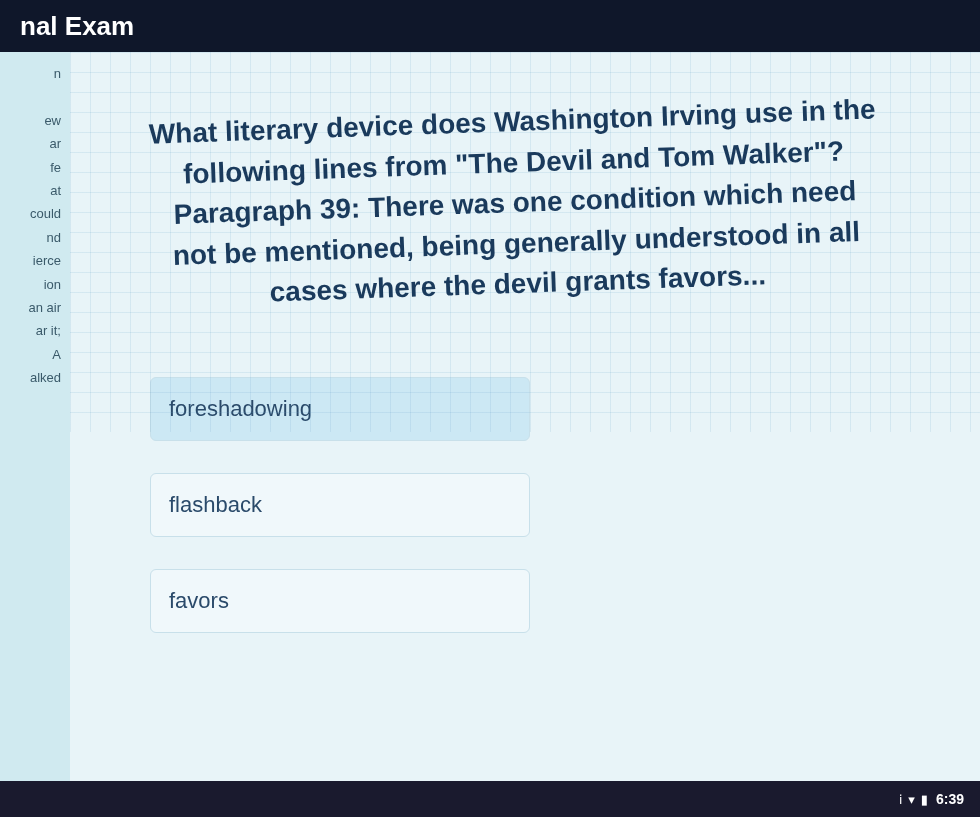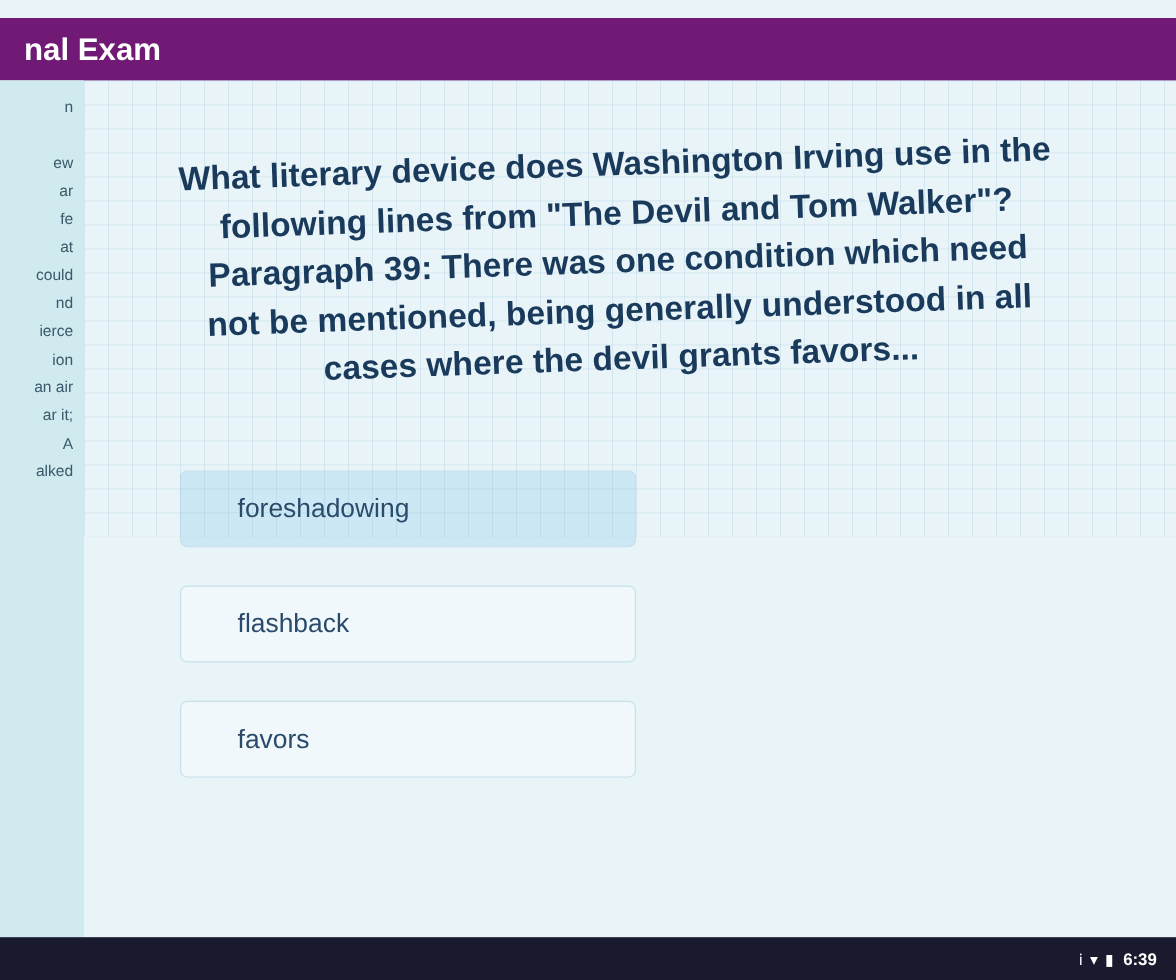--- a/index.html
+++ b/index.html
@@ -12,26 +12,25 @@
       width: 980px;
       height: 817px;
       background: #e8f4f8;
       font-family: Arial, sans-serif;
       overflow: hidden;
       position: relative;
     }
 
     
     .top-bar {
-      background: #701a75;
+      background: #0f172a;
       height: 52px;
       display: flex;
       align-items: center;
       padding: 0 20px;
-      margin-top: 15px;
     }
 
     .top-bar-title {
       color: white;
       font-size: 26px;
       font-weight: bold;
     }
 
     
     .main-content {
@@ -91,21 +90,21 @@
       display: flex;
       flex-direction: column;
       gap: 20px;
       padding: 10px 20px 20px 60px;
     }
 
     .answer-option {
       background: #f0f8fb;
       border: 1px solid #c8e0ea;
       border-radius: 6px;
-      padding: 18px 47px;
+      padding: 18px 18px;
       font-size: 22px;
       color: #2a4a6a;
       cursor: pointer;
       min-height: 64px;
       display: flex;
       align-items: center;
       width: 380px;
       margin-top: 12px;
     }
 

